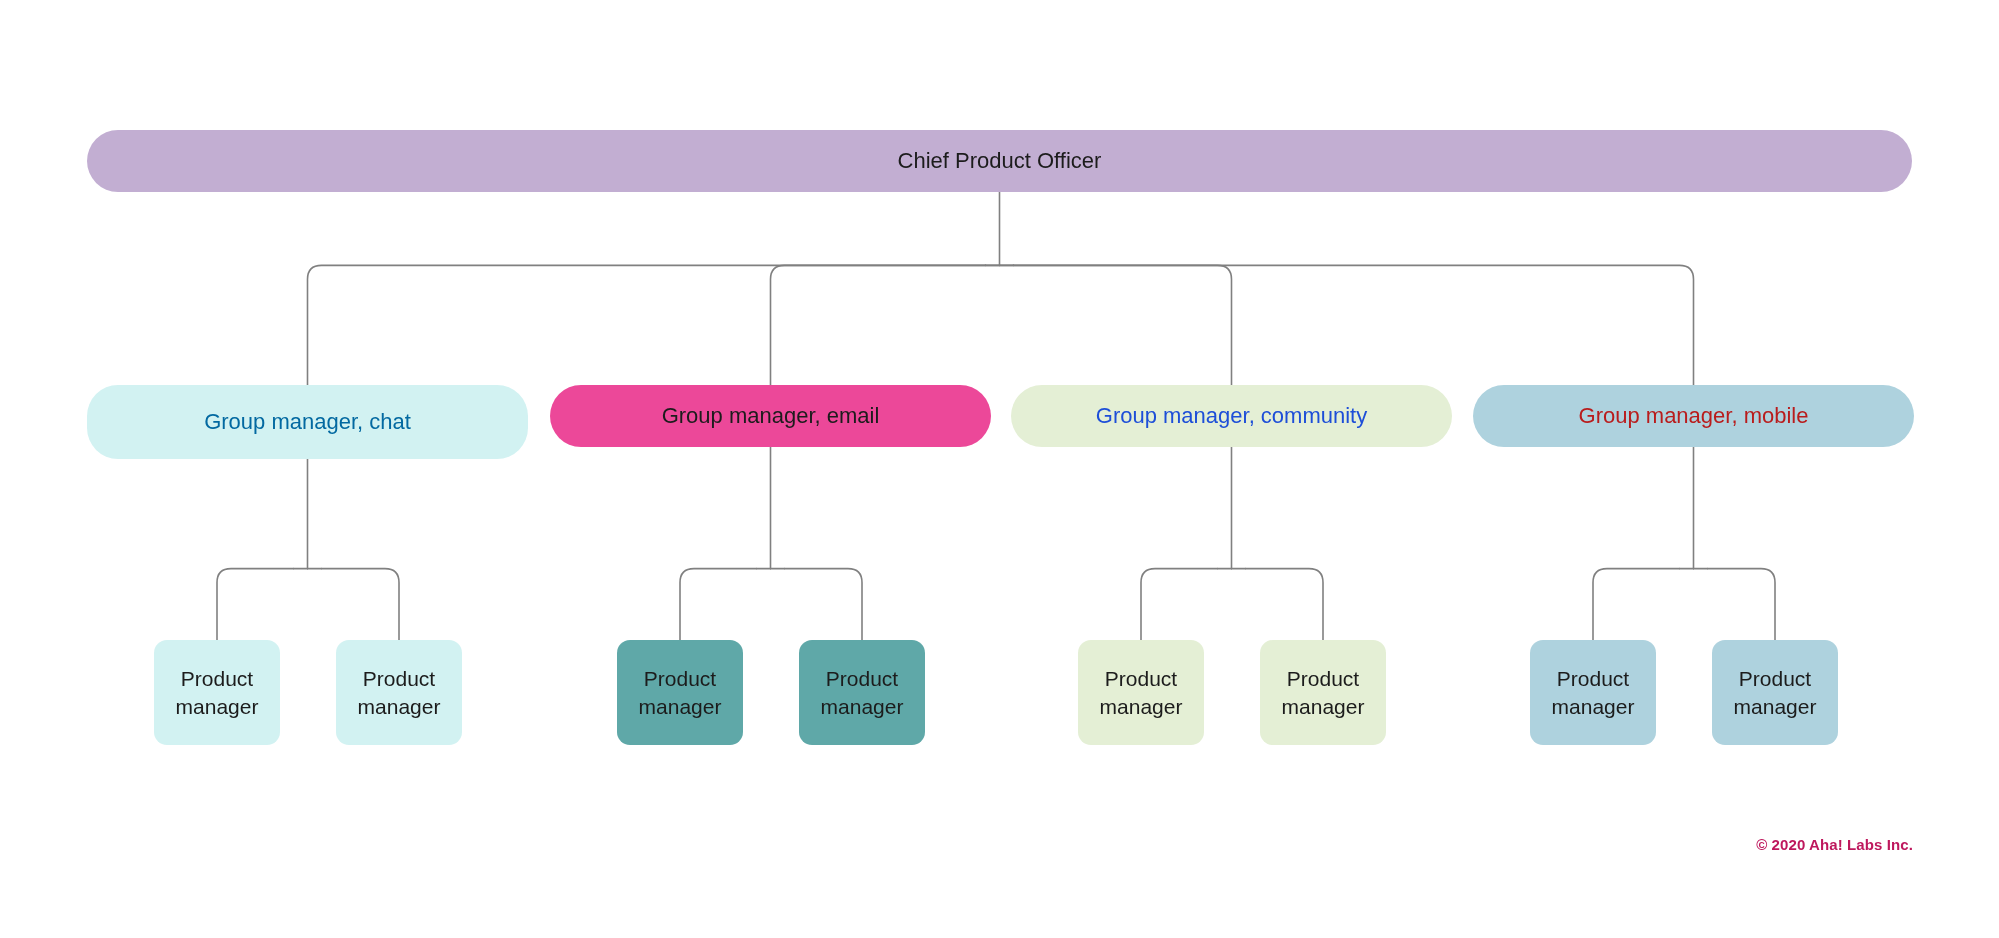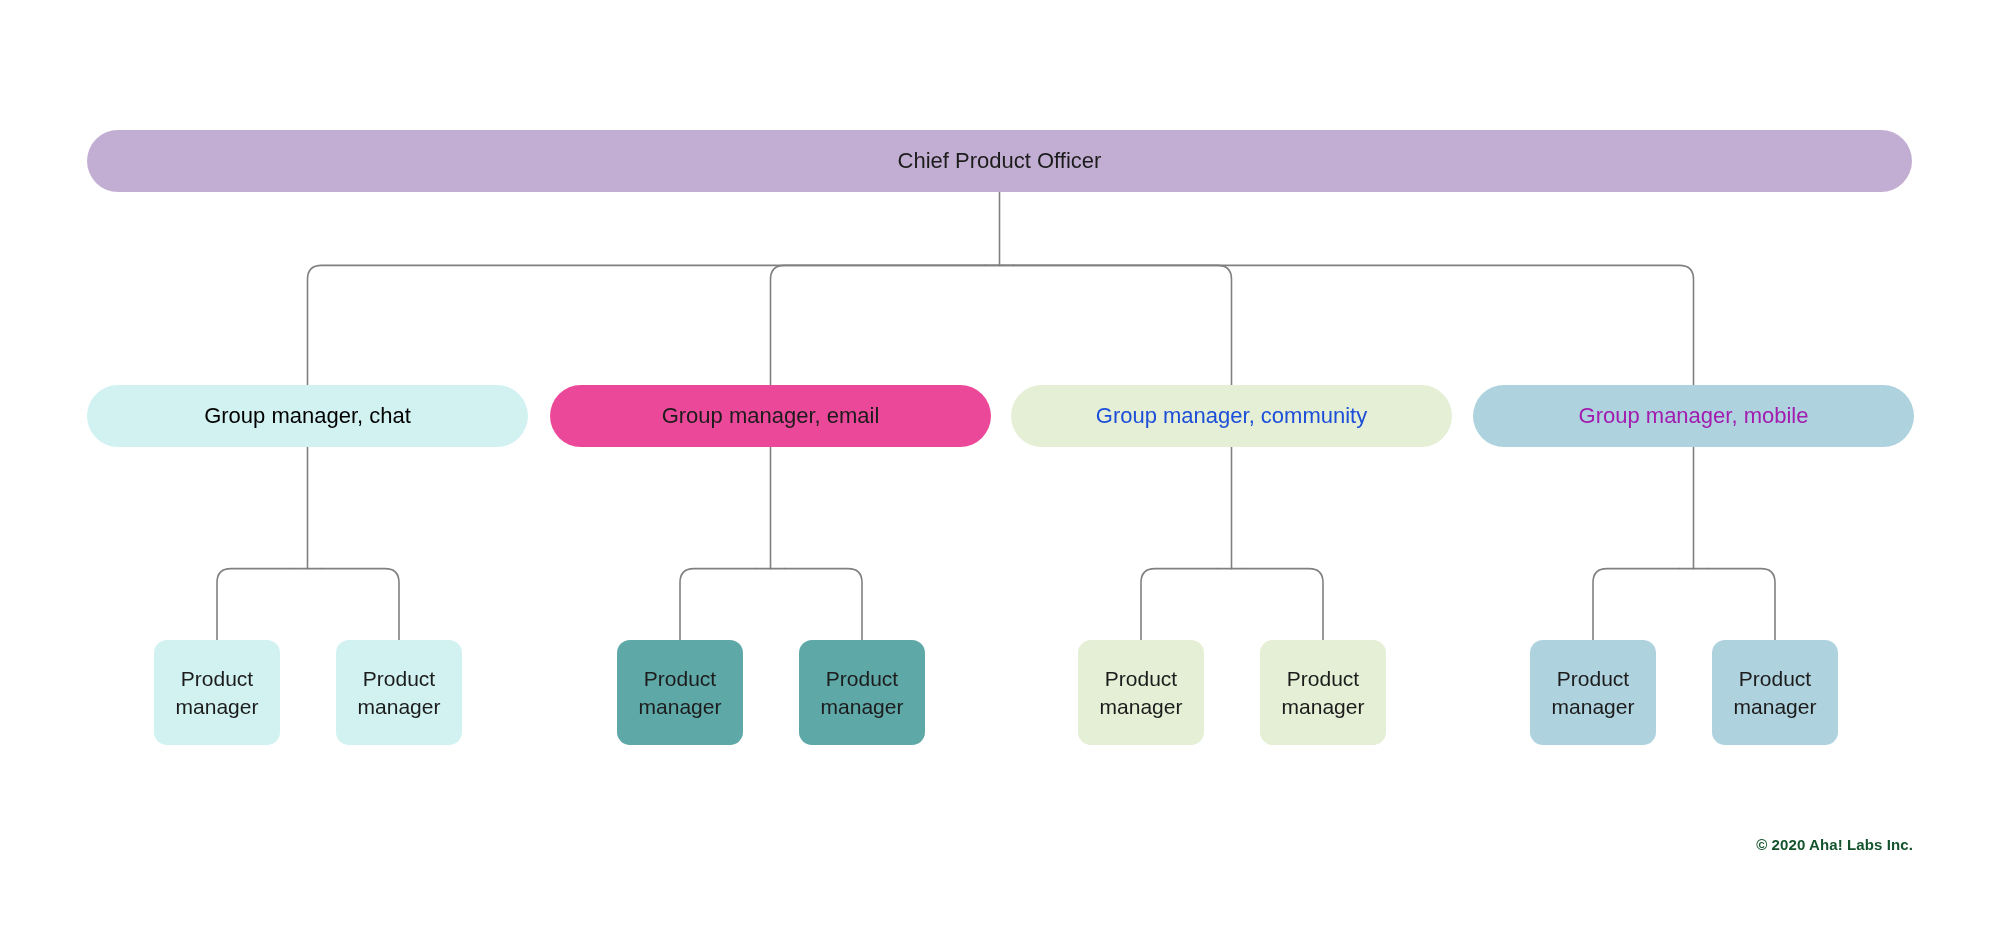--- a/index.html
+++ b/index.html
@@ -99,30 +99,30 @@
       <path d="M 1693.5 568.59 Q 1685.8 568.59 1679.5 568.59" fill="none" stroke="#808080" stroke-width="1.6" stroke-linecap="round"></path>
       <path d="M 1679.5 568.59 L 1607 568.59 Q 1593 568.59 1593 582.59 L 1593 640" fill="none" stroke="#808080" stroke-width="1.6" stroke-linecap="round"></path>
       <path d="M 1693.5 568.59 Q 1701.2 568.59 1707.5 568.59" fill="none" stroke="#808080" stroke-width="1.6" stroke-linecap="round"></path>
       <path d="M 1707.5 568.59 L 1761 568.59 Q 1775 568.59 1775 582.59 L 1775 640" fill="none" stroke="#808080" stroke-width="1.6" stroke-linecap="round"></path>
     </svg>
 
   <div id="nodes-layer">
       <div class="node node-root" style="left: 87px; top: 130px; width: 1825px; height: 62px; background: rgb(194, 174, 210); color: rgb(28, 28, 28); border-radius: 31px;">
         <span class="node-label">Chief Product Officer</span>
       </div>
-      <div class="node node-mgr" style="left: 87px; top: 385px; width: 441px; height: 62px; background: rgb(210, 242, 242); color: #000000; border-radius: 31px; align-items: center;">
+      <div class="node node-mgr" style="left: 87px; top: 385px; width: 441px; height: 74px; background: rgb(210, 242, 242); color: #0369a1; border-radius: 31px; align-items: center;">
         <span class="node-label">Group manager, chat</span>
       </div>
       <div class="node node-mgr" style="left: 550px; top: 385px; width: 441px; height: 62px; background: #ec4899; color: rgb(28, 28, 28); border-radius: 31px;">
         <span class="node-label">Group manager, email</span>
       </div>
       <div class="node node-mgr" style="left: 1011px; top: 385px; width: 441px; height: 62px; background: rgb(228, 239, 213); color: #1d4ed8; border-radius: 31px;">
         <span class="node-label">Group manager, community</span>
       </div>
-      <div class="node node-mgr" style="left: 1473px; top: 385px; width: 441px; height: 62px; background: rgb(174, 210, 222); color: #a21caf; border-radius: 31px;">
+      <div class="node node-mgr" style="left: 1473px; top: 385px; width: 441px; height: 62px; background: rgb(174, 210, 222); color: #b91c1c; border-radius: 31px;">
         <span class="node-label">Group manager, mobile</span>
       </div>
       <div class="node node-leaf" style="left: 154px; top: 640px; width: 126px; height: 105px; background: rgb(210, 242, 242); color: rgb(28, 28, 28);">
         <span class="node-label">Product
 manager</span>
       </div>
       <div class="node node-leaf" style="left: 336px; top: 640px; width: 126px; height: 105px; background: rgb(210, 242, 242); color: rgb(28, 28, 28);">
         <span class="node-label">Product
 manager</span>
       </div>
@@ -145,15 +145,15 @@
       <div class="node node-leaf" style="left: 1530px; top: 640px; width: 126px; height: 105px; background: rgb(174, 210, 222); color: rgb(28, 28, 28);">
         <span class="node-label">Product
 manager</span>
       </div>
       <div class="node node-leaf" style="left: 1712px; top: 640px; width: 126px; height: 105px; background: rgb(174, 210, 222); color: rgb(28, 28, 28);">
         <span class="node-label">Product
 manager</span>
       </div>
     </div>
 
-  <div id="footer" style="color: #14532d; text-align: right;">© 2020 Aha! Labs Inc.</div>
+  <div id="footer" style="color: #be185d; text-align: right;">© 2020 Aha! Labs Inc.</div>
 
 </div>
 
 </body></html>

